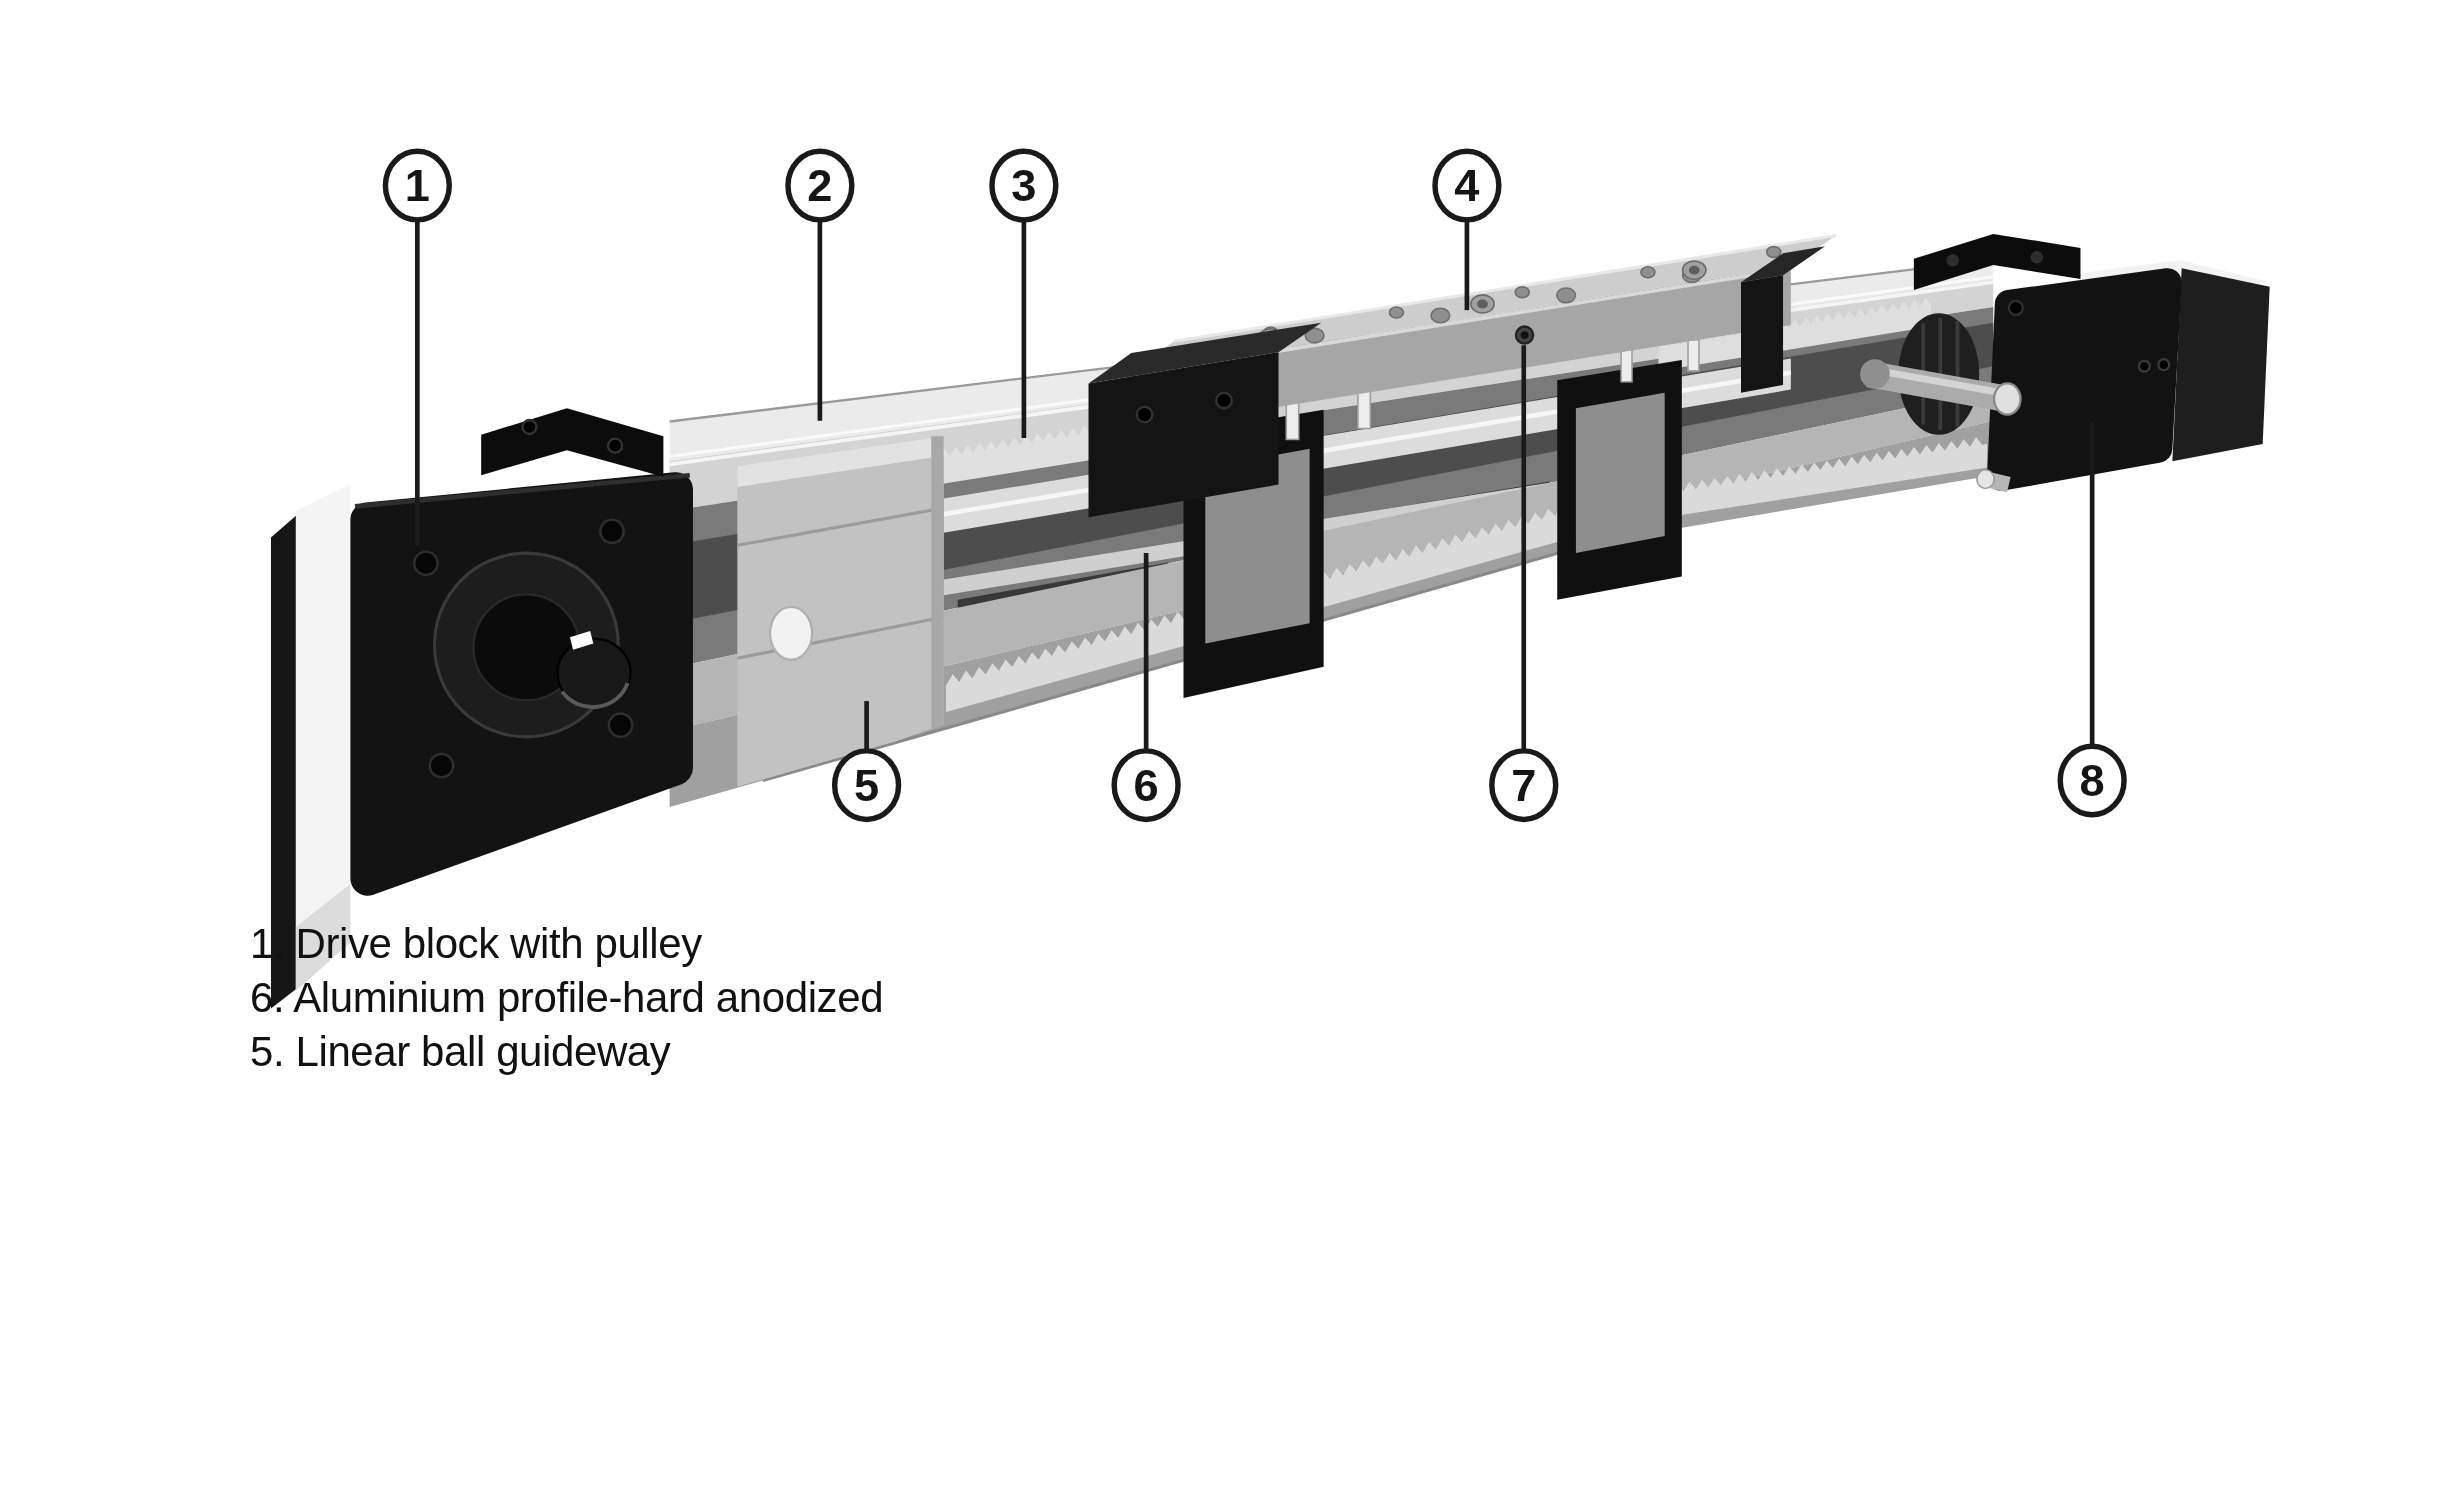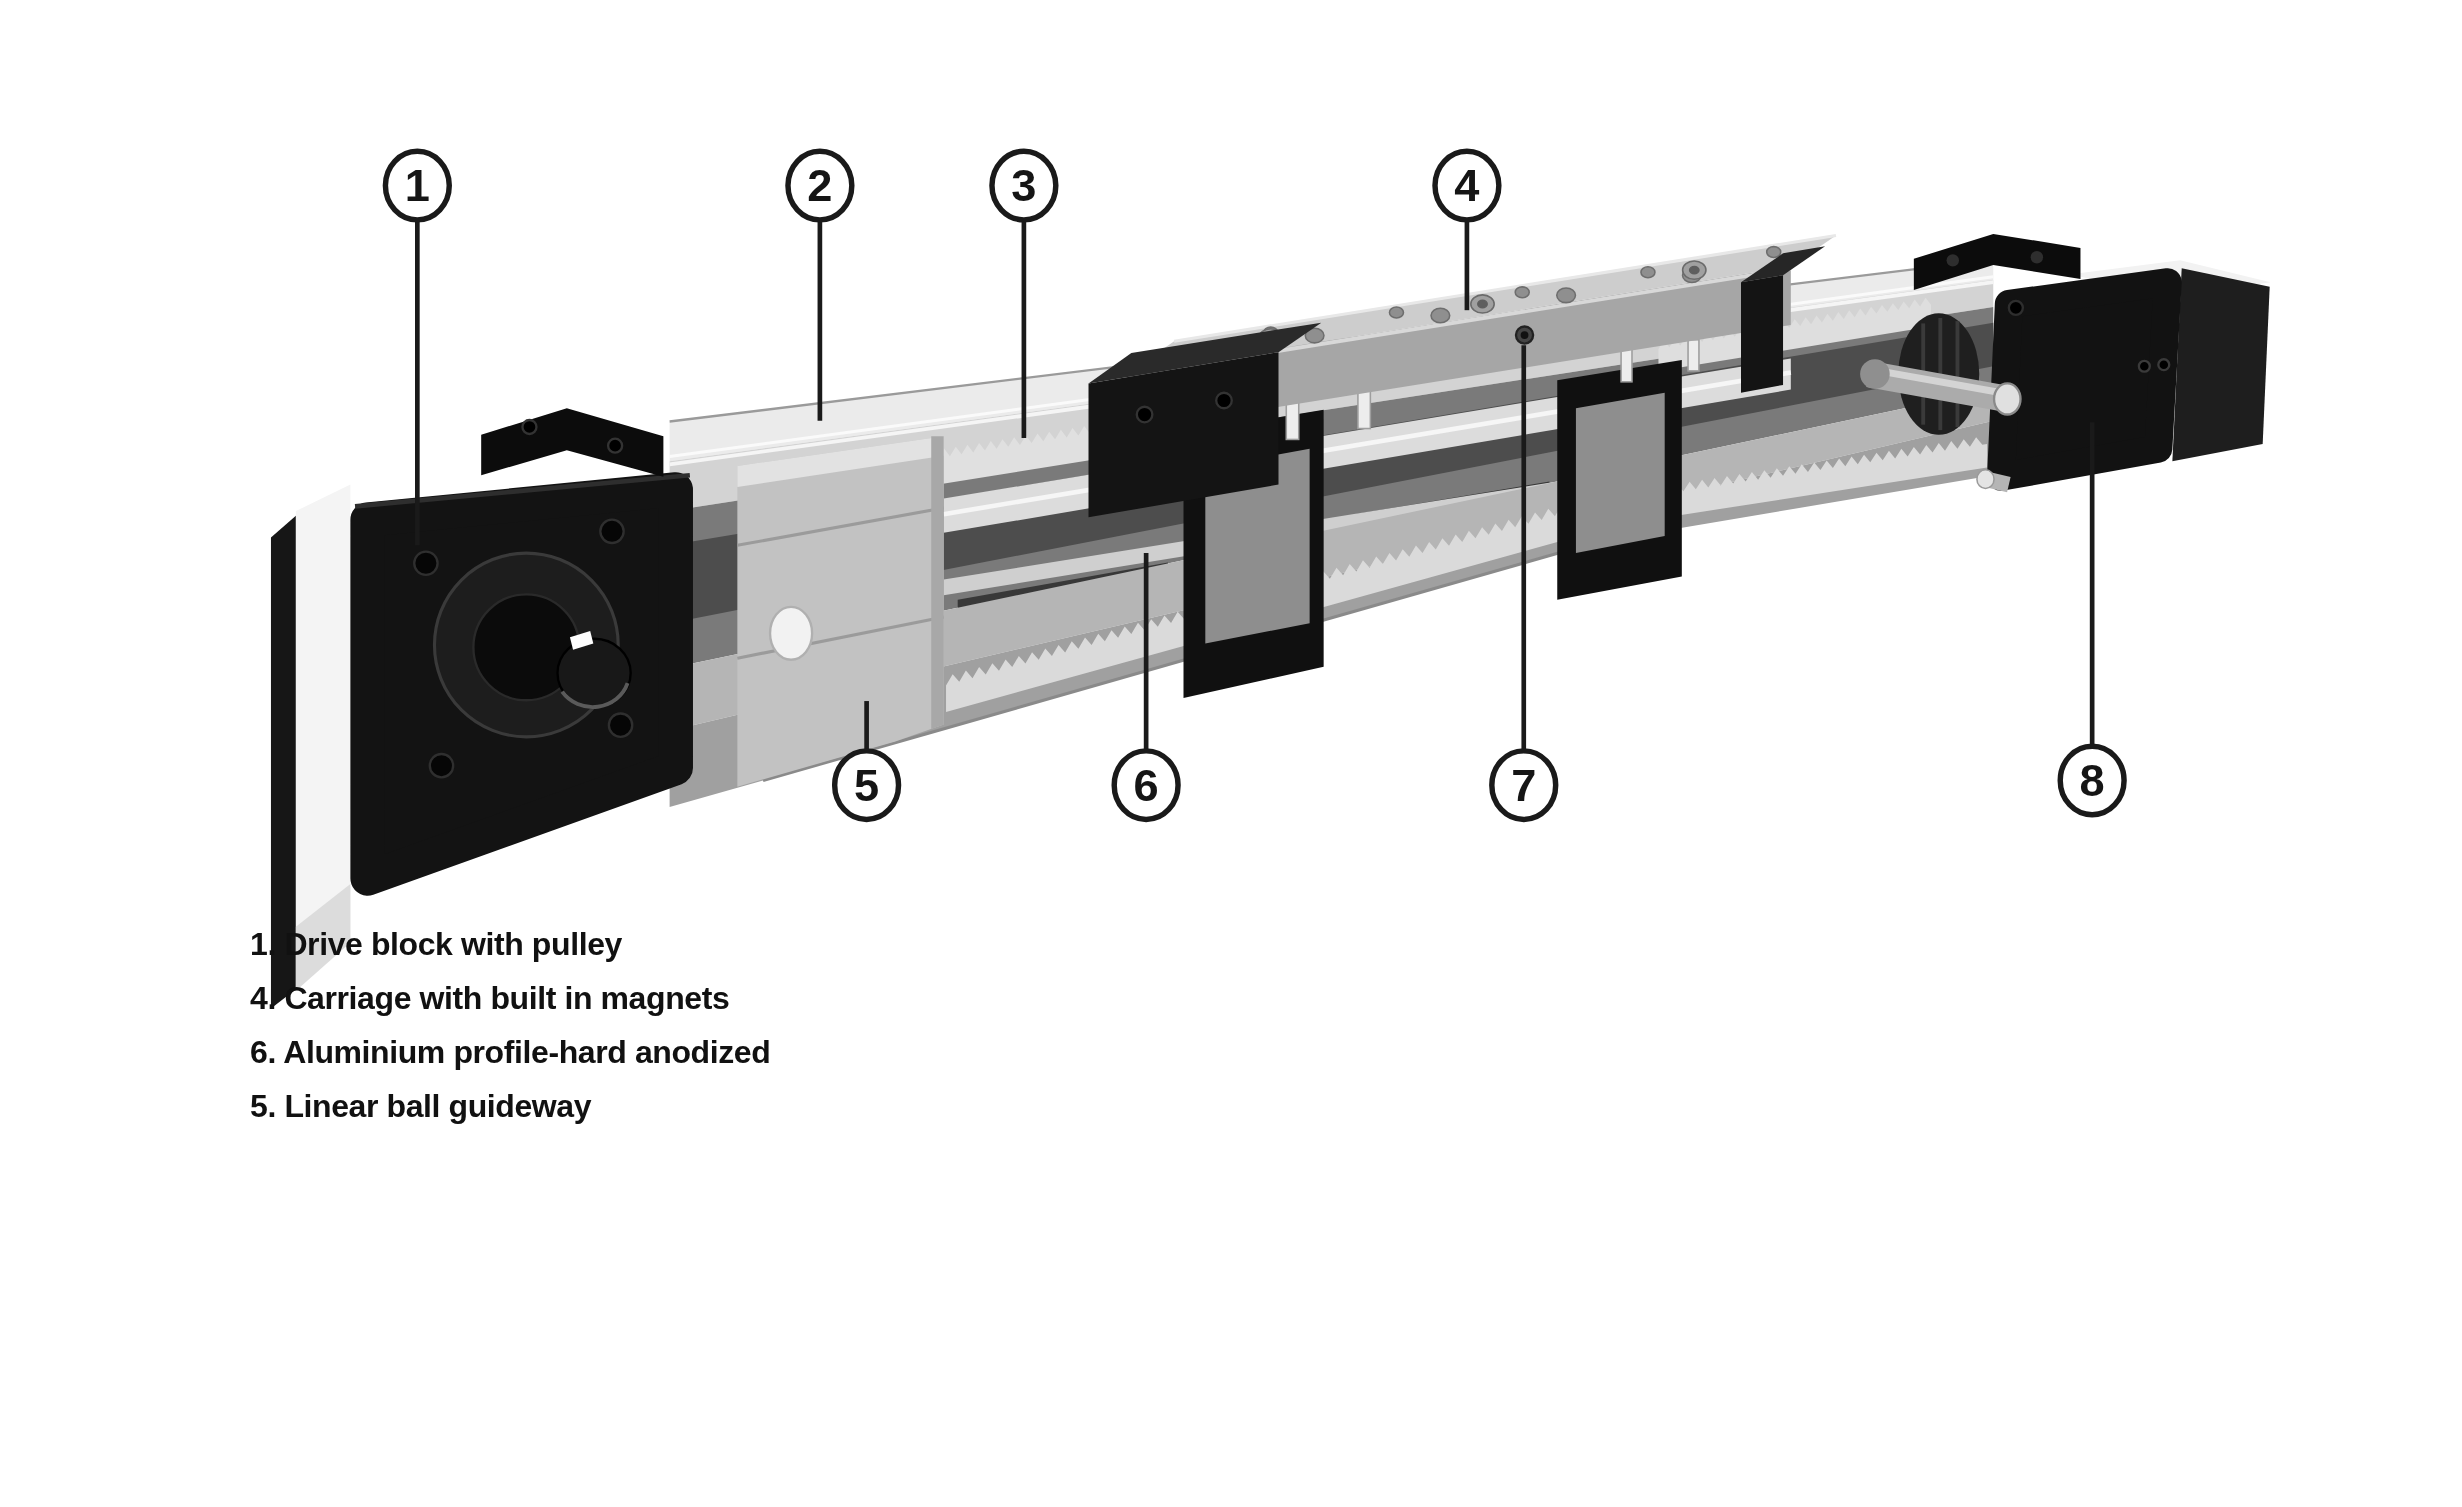--- a/index.html
+++ b/index.html
@@ -1,20 +1,20 @@
 <!DOCTYPE html>
 <html style="font-size:12.5px"><head>
 <meta charset="utf-8">
 <style>
   html,body{margin:0;padding:0;background:#ffffff;}
   .stage{position:relative;width:2462px;height:1508px;background:#ffffff;overflow:hidden;
          font-family:"Liberation Sans", sans-serif;}
   .stage svg{position:absolute;left:0;top:0;}
   .legend{position:absolute;left:250px;top:917px;color:#111111;}
-  .legend .legend-line{font-size:32px;line-height:54px;font-weight:bold;letter-spacing:-0.4px;white-space:nowrap;}
+  .legend .legend-line{font-size:42px;line-height:54px;font-weight:normal;letter-spacing:-0.4px;white-space:nowrap;}
   .callout-num{font-size:58px;font-weight:bold;fill:#151515;}
 </style>
 </head>
 <body>
 
 <div class="stage">
 
 <svg viewBox="0 0 3162 1936" width="2462" height="1508">
 
   <g>
@@ -201,18 +201,17 @@
     </g>
     <g>
       <ellipse cx="2687" cy="1002" rx="41" ry="44" fill="#ffffff" stroke="#1a1a1a" stroke-width="7"></ellipse>
       <text x="2687" y="1022" text-anchor="middle" class="callout-num">8</text>
     </g>
   </g>
 </svg>
 
   <div class="legend">
     <div class="legend-line">1. Drive block with pulley</div>
-    <div class="legend-line">4. Carriage with built in magnets</div>
     <div class="legend-line">6. Aluminium profile-hard anodized</div>
     <div class="legend-line">5. Linear ball guideway</div>
   </div>
 </div>
 
 
 </body></html>

